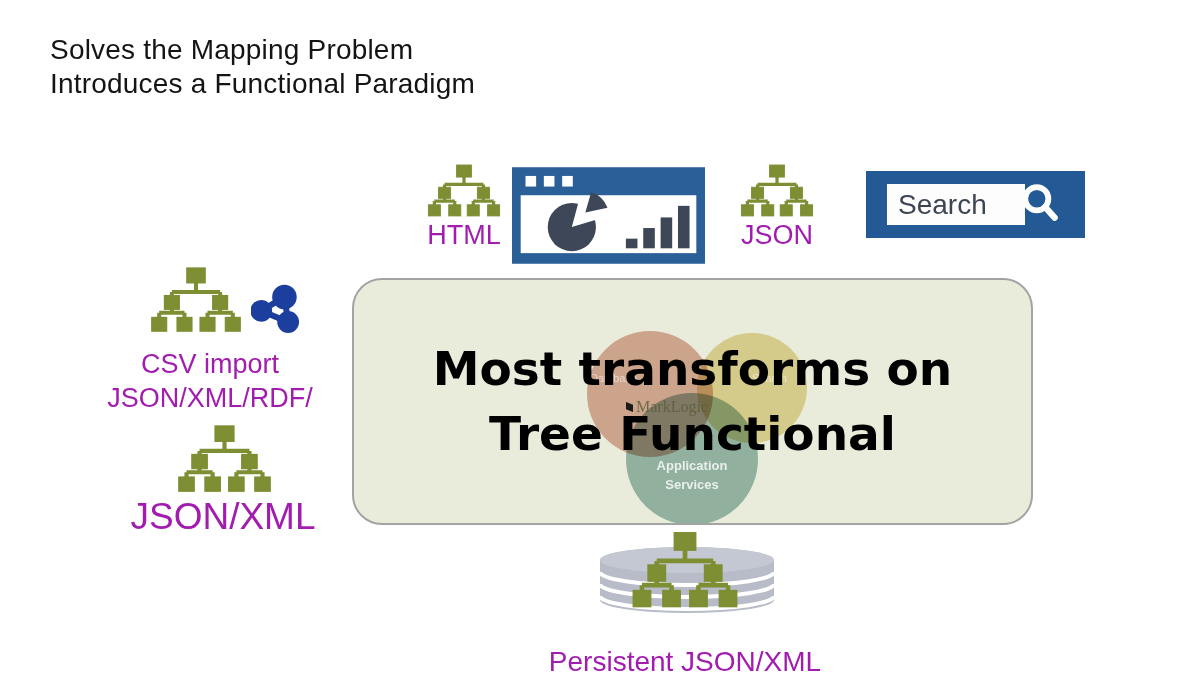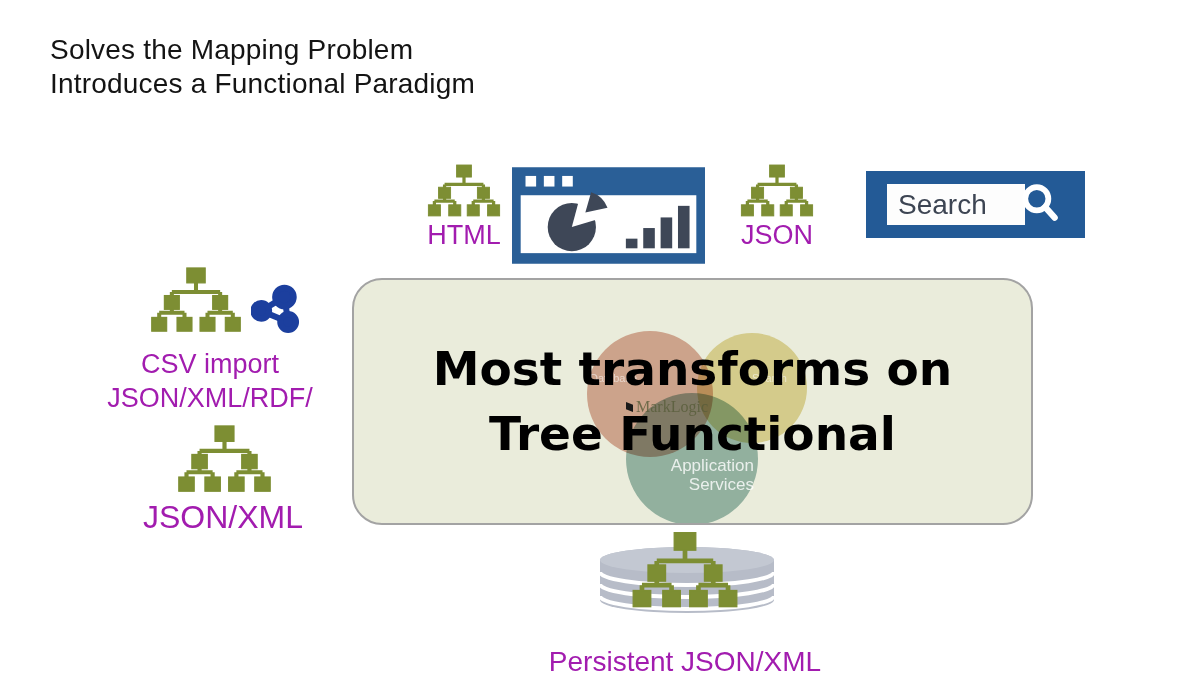--- a/index.html
+++ b/index.html
@@ -24,22 +24,22 @@
               border:2px solid #a3a3a3;border-radius:30px;overflow:hidden;isolation:isolate;}
   .venn{position:absolute;border-radius:50%;mix-blend-mode:multiply;}
   .venn.red{left:233px;top:51px;width:126px;height:126px;background:#dfb0a2;}
   .venn.yellow{left:343px;top:53px;width:110px;height:110px;background:#e7dca2;}
   .venn.teal{left:272px;top:113px;width:132px;height:132px;background:#9fbeb8;}
   .wm-faint{position:absolute;font-size:11px;color:rgba(255,255,255,.55);z-index:2;}
   .wm-brand{position:absolute;left:272px;top:118px;z-index:2;font-family:"Liberation Serif",serif;
             font-size:16px;color:rgba(88,93,58,.8);display:flex;align-items:center;gap:3px;}
   .ml-flag{display:inline-block;width:7px;height:10px;background:#1a1a1a;
            clip-path:polygon(0 0,100% 28%,100% 100%,0 72%);}
-  .wm-app{position:absolute;left:276px;top:176px;width:124px;z-index:2;text-align:right;
-          font-size:17px;font-weight:normal;line-height:19px;color:rgba(255,255,255,.8);}
+  .wm-app{position:absolute;left:276px;top:176px;width:124px;z-index:2;text-align:center;
+          font-size:13px;font-weight:bold;line-height:19px;color:rgba(255,255,255,.8);}
   .heading{position:absolute;left:0;top:56px;width:100%;z-index:3;text-align:center;
            font-family:"DejaVu Sans",sans-serif;font-weight:bold;font-size:47px;
            line-height:65px;color:#000000;}
 
   svg{display:block;}
 </style>
 </head>
 <body>
 
 <div class="slide">
@@ -115,21 +115,21 @@
     </g>
   </svg>
   <div class="lbl" style="left:100px;top:347px;width:220px;line-height:34px">
     <div>CSV import</div>
     <div>JSON/XML/RDF/</div>
   </div>
 
   <svg class="abs" style="left:177px;top:422px" width="95" height="72" viewBox="0 0 80 58">
       <use href="#tree-sym"></use>
     </svg>
-  <div class="lbl" style="left:113px;top:501px;width:220px;line-height:32px;font-size:32px">
+  <div class="lbl" style="left:113px;top:501px;width:220px;line-height:32px;font-size:37px">
     <div>JSON/XML</div>
   </div>
 
   <div class="abs center-box">
     <div class="venn red"></div>
     <div class="venn yellow"></div>
     <div class="venn teal"></div>
     <div class="wm-faint" style="left:236px;top:92px">Database</div>
     <div class="wm-faint" style="left:398px;top:92px">Search</div>
     <div class="wm-brand">

